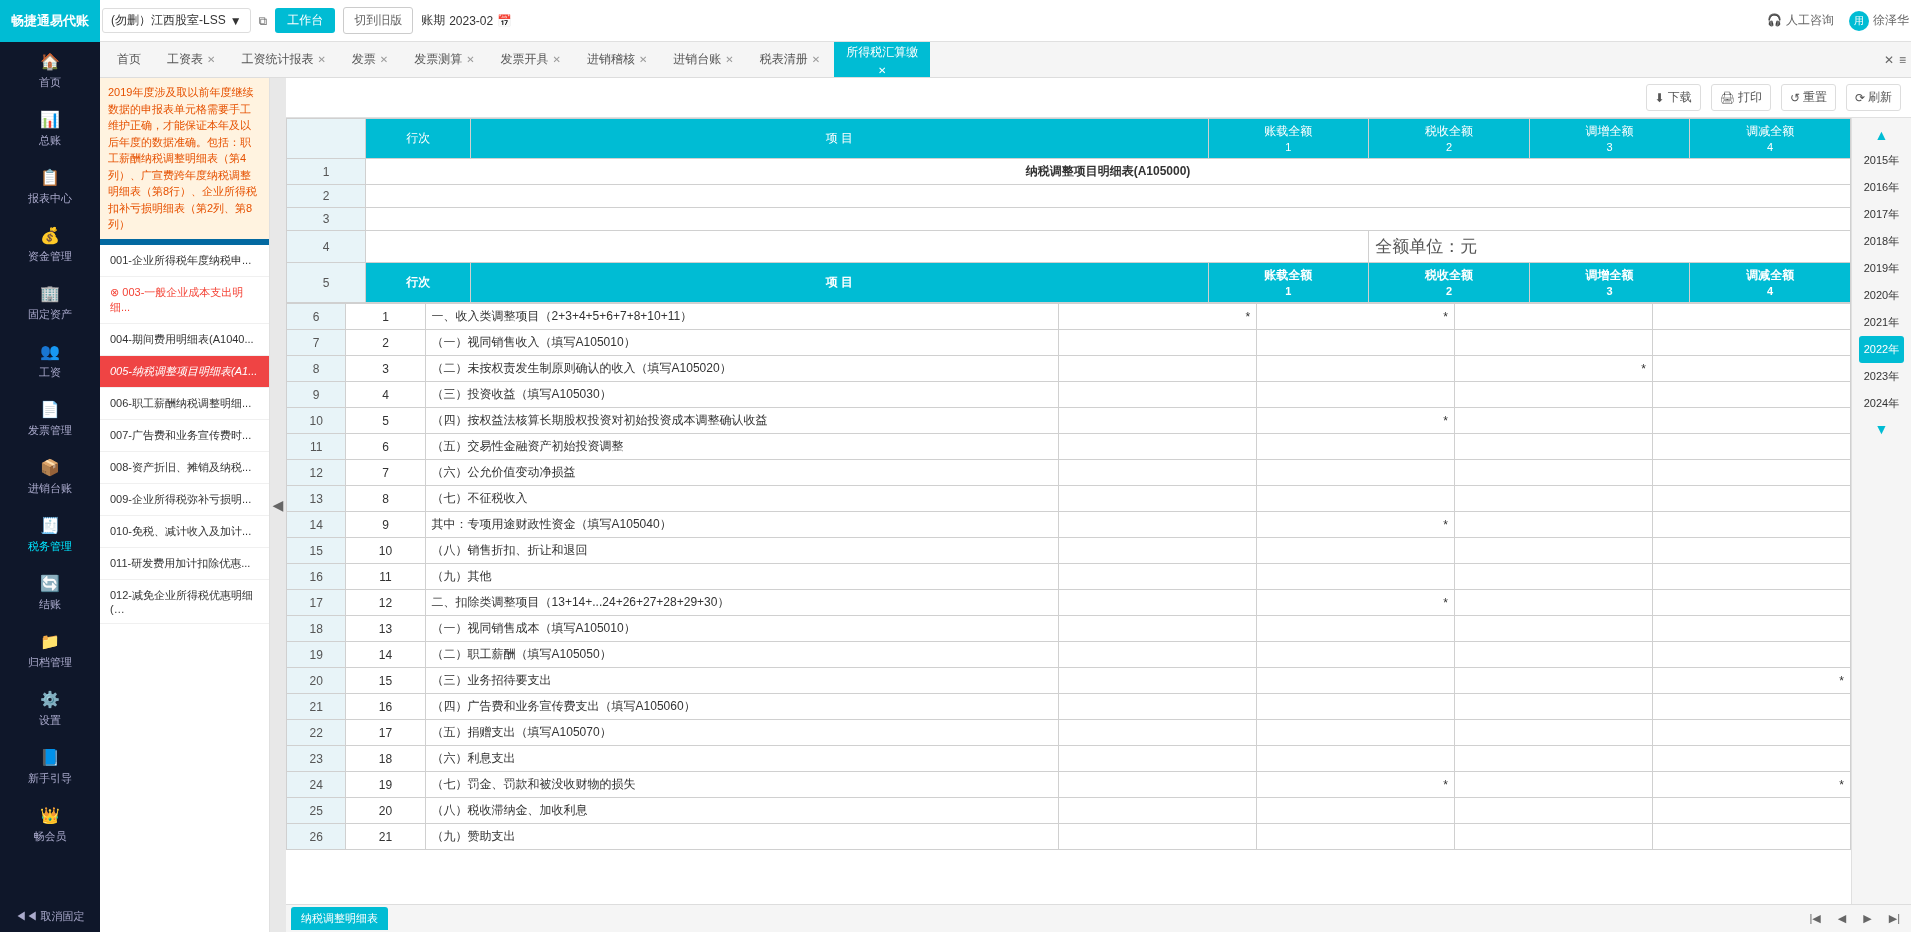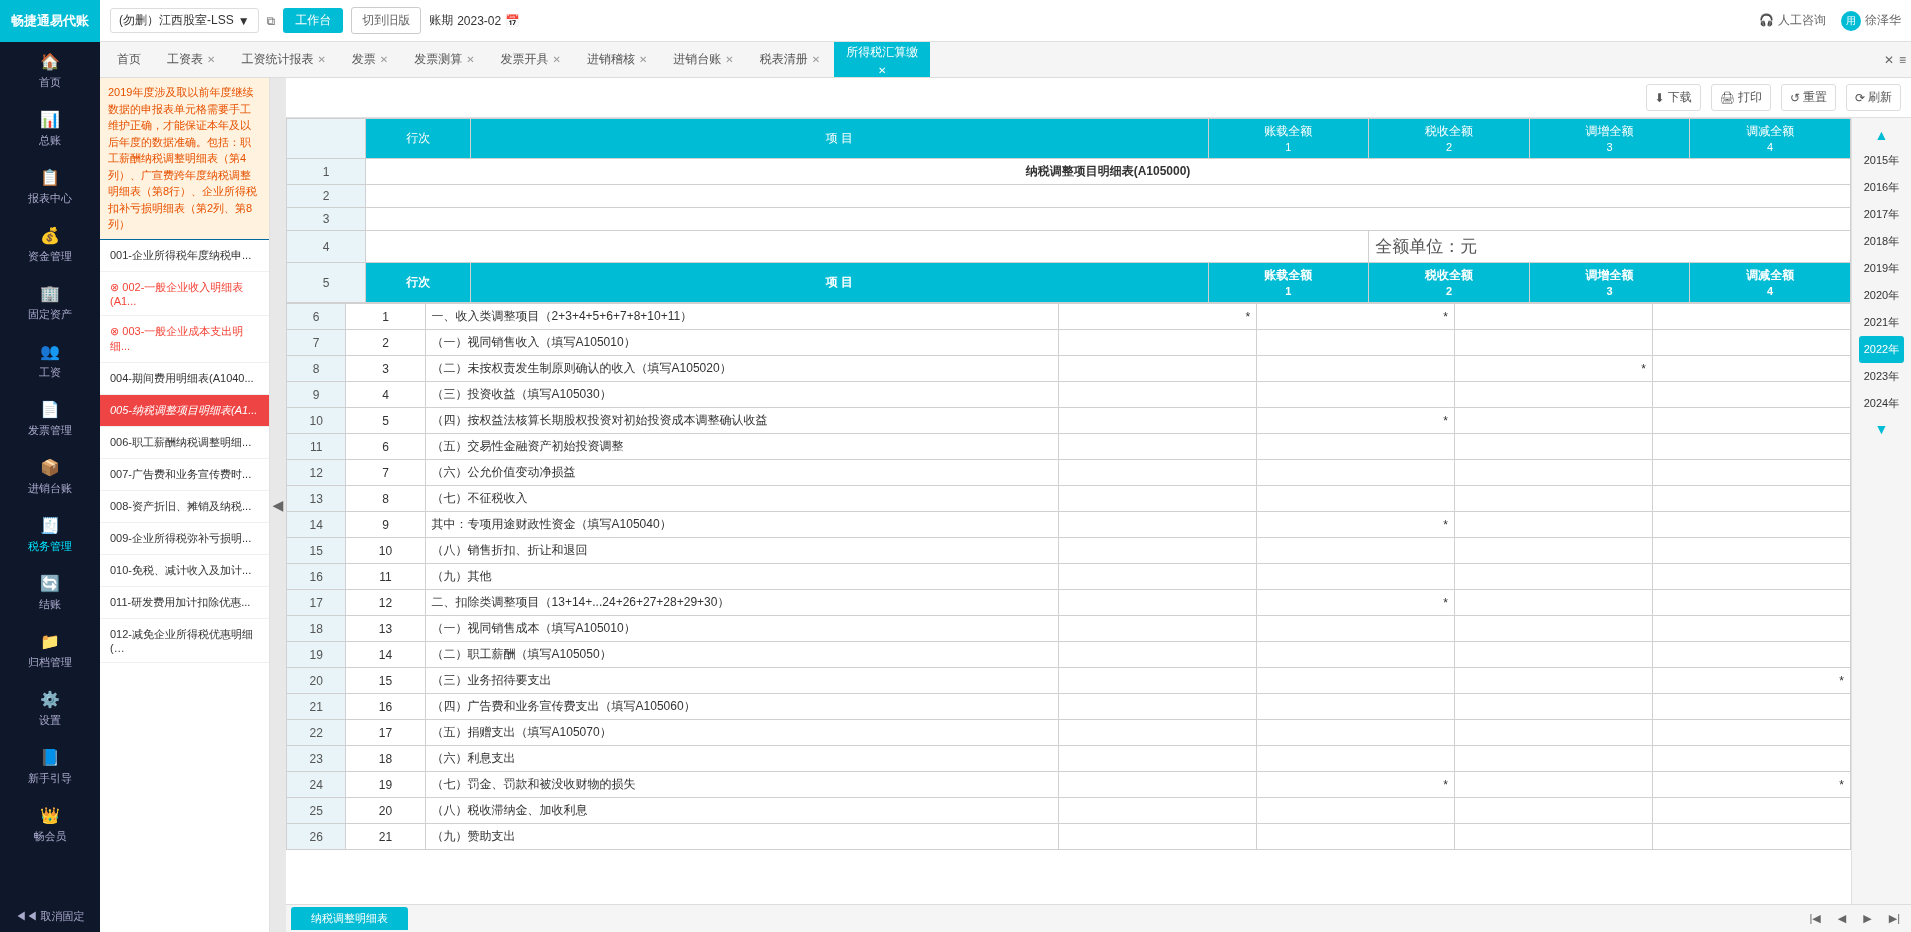--- a/index.html
+++ b/index.html
@@ -10,41 +10,41 @@
     .sidebar-logo { background: #00bcd4; color: white; text-align: center; padding: 12px 5px; font-size: 13px; font-weight: bold; line-height: 1.4; }
     .sidebar-item { display: flex; flex-direction: column; align-items: center; padding: 10px 5px; color: #aac; cursor: pointer; font-size: 11px; gap: 4px; }
     .sidebar-item .si-icon { font-size: 16px; }
     .sidebar-item.active { color: #00e5ff; }
     .sidebar-bottom { margin-top: auto; padding: 8px; color: #aac; font-size: 11px; text-align: center; cursor: pointer; }
 
     
     .main-area { flex: 1; display: flex; flex-direction: column; overflow: hidden; }
 
     
-    .topbar { height: 42px; background: white; display: flex; align-items: center; padding: 0 10px; border-bottom: 1px solid #e0e0e0; gap: 8px; flex-shrink: 0; }
+    .topbar { height: 42px; background: white; display: flex; align-items: center; padding: 0 2px; border-bottom: 1px solid #e0e0e0; gap: 8px; flex-shrink: 0; }
     .topbar-company { display: flex; align-items: center; gap: 4px; border: 1px solid #ddd; border-radius: 3px; padding: 3px 8px; font-size: 12px; color: #333; cursor: pointer; }
     .topbar-btn { background: #00bcd4; color: white; border: none; padding: 4px 12px; border-radius: 3px; cursor: pointer; font-size: 12px; }
     .topbar-btn-outline { background: white; color: #666; border: 1px solid #ccc; padding: 4px 10px; border-radius: 3px; cursor: pointer; font-size: 12px; }
     .topbar-period { display: flex; align-items: center; gap: 4px; font-size: 12px; color: #333; }
     .topbar-right { margin-left: auto; display: flex; align-items: center; gap: 15px; font-size: 12px; color: #666; }
 
     
     .tabbar { height: 36px; background: #f5f5f5; display: flex; align-items: center; padding: 0 5px; border-bottom: 1px solid #ddd; flex-shrink: 0; overflow-x: auto; gap: 2px; }
     .tab { padding: 6px 12px; font-size: 12px; cursor: pointer; border-radius: 3px 3px 0 0; color: #555; white-space: nowrap; display: flex; align-items: center; gap: 4px; }
     .tab.active { background: #00bcd4; color: white; flex-direction: column; }
     .tab-close { font-size: 10px; color: #999; cursor: pointer; }
     .tab.active .tab-close { color: white; }
     .tabbar-actions { margin-left: auto; display: flex; gap: 5px; }
 
     
     .content { flex: 1; display: flex; overflow: hidden; }
 
     
     .left-panel { width: 170px; background: white; border-right: 1px solid #e0e0e0; display: flex; flex-direction: column; overflow-y: auto; flex-shrink: 0; }
-    .notice-bar { background: #fff3e0; padding: 6px 8px; font-size: 11px; color: #e65100; line-height: 1.5; border-bottom: 1px solid #0369a1; }
+    .notice-bar { background: #fff3e0; padding: 6px 8px; font-size: 11px; color: #e65100; line-height: 1.5; border-bottom: 6px solid #0369a1; }
     .left-menu-item { padding: 8px 10px; font-size: 11px; color: #333; cursor: pointer; border-bottom: 1px solid #f0f0f0; }
     .left-menu-item.active { background: #ef4444; color: white; font-style: italic; }
     .left-menu-item.error { color: #f44336; }
 
     
     .collapse-btn { width: 16px; background: #e8e8e8; display: flex; align-items: center; justify-content: center; cursor: pointer; color: #666; font-size: 14px; flex-shrink: 0; }
 
     
     .right-main { flex: 1; display: flex; flex-direction: column; overflow: hidden; background: white; }
 
@@ -64,21 +64,21 @@
     table th, table td { border: 1px solid #d0d0d0; padding: 4px 6px; white-space: nowrap; }
     table thead th { background: #00bcd4; color: white; text-align: center; font-weight: normal; }
     table tbody td { background: white; color: #333; }
     .row-num { text-align: center; background: #e8f4f8 !important; color: #555; min-width: 30px; }
     .col-hangci { text-align: center; min-width: 40px; }
     .col-xiangmu { min-width: 280px; max-width: 320px; white-space: normal; }
     .col-num { text-align: right; min-width: 100px; }
 
     
     .bottom-tabbar { height: 28px; background: #f5f5f5; border-top: 1px solid #ddd; display: flex; align-items: center; padding: 0 5px; flex-shrink: 0; }
-    .bottom-tab { padding: 4px 20px; font-size: 11px; cursor: pointer; background: #00bcd4; color: white; border-radius: 3px 3px 0 0; }
+    .bottom-tab { padding: 4px 10px; font-size: 11px; cursor: pointer; background: #00bcd4; color: white; border-radius: 3px 3px 0 0; }
     .bottom-tab-actions { margin-left: auto; display: flex; gap: 5px; }
     .bottom-small-btn { padding: 2px 6px; font-size: 11px; color: #666; cursor: pointer; }
 
     
     ::-webkit-scrollbar { width: 6px; height: 6px; }
     ::-webkit-scrollbar-track { background: #f0f0f0; }
     ::-webkit-scrollbar-thumb { background: #c0c0c0; border-radius: 3px; }
   </style>
 <style>#data-table td { border: 1px solid #d0d0d0; padding: 4px 6px; }</style></head>
 <body>
@@ -218,24 +218,20 @@
       <span style="cursor:pointer; color:#666;">✕</span>
       <span style="cursor:pointer; color:#666;">≡</span>
     </div>
   </div>
 
   <div class="content">
 
     <div class="left-panel">
       <div class="notice-bar">2019年度涉及取以前年度继续数据的申报表单元格需要手工维护正确，才能保证本年及以后年度的数据准确。包括：职工薪酬纳税调整明细表（第4列）、广宣费跨年度纳税调整明细表（第8行）、企业所得税扣补亏损明细表（第2列、第8列）</div>
       <div class="left-menu-item">001-企业所得税年度纳税申...</div>
-      <div class="left-menu-item error">
-        <span style="color:#f44336;">⊗ </span>
-        <span>002-一般企业收入明细表(A1...</span>
-      </div>
       <div class="left-menu-item error">
         <span style="color:#f44336;">⊗ </span>
         <span>003-一般企业成本支出明细...</span>
       </div>
       <div class="left-menu-item">004-期间费用明细表(A1040...</div>
       <div class="left-menu-item active">005-纳税调整项目明细表(A1...</div>
       <div class="left-menu-item">006-职工薪酬纳税调整明细...</div>
       <div class="left-menu-item">007-广告费和业务宣传费时...</div>
       <div class="left-menu-item">008-资产折旧、摊销及纳税...</div>
       <div class="left-menu-item">009-企业所得税弥补亏损明...</div>

